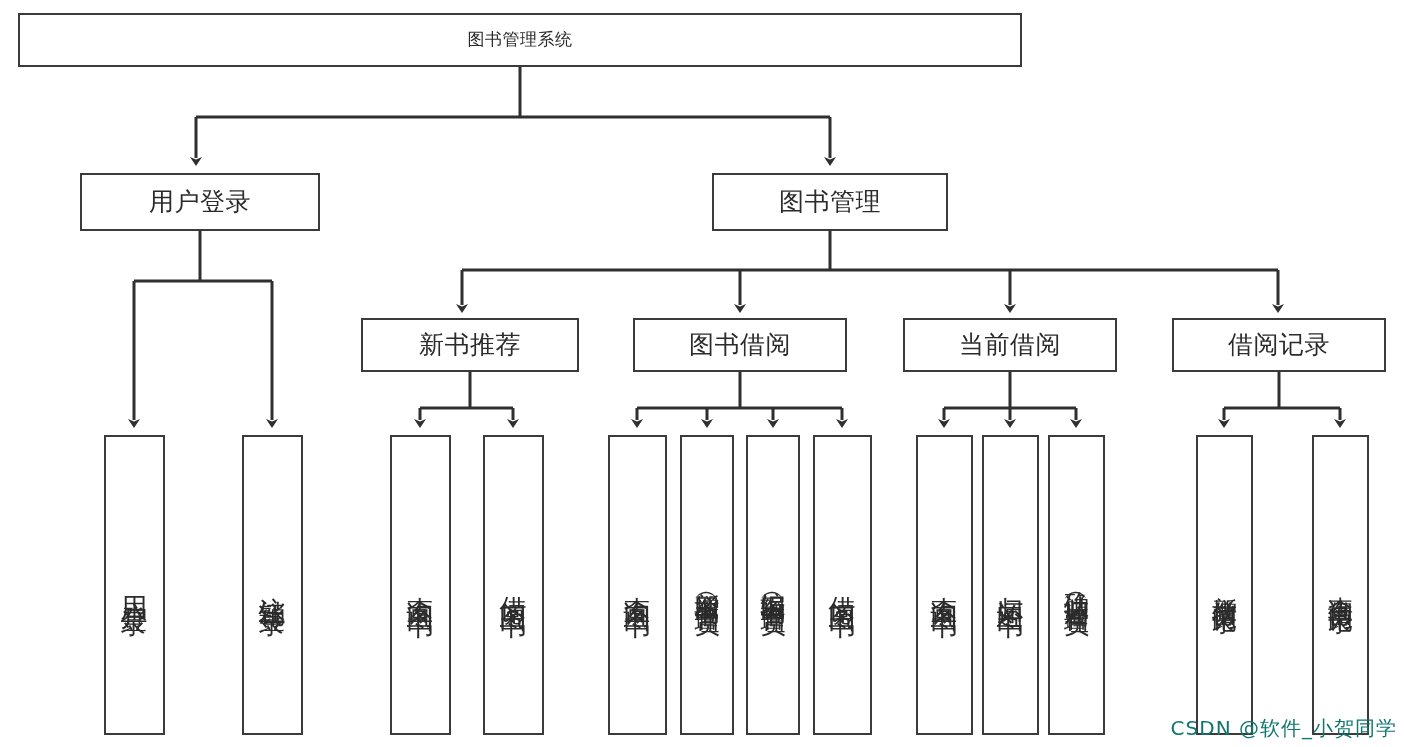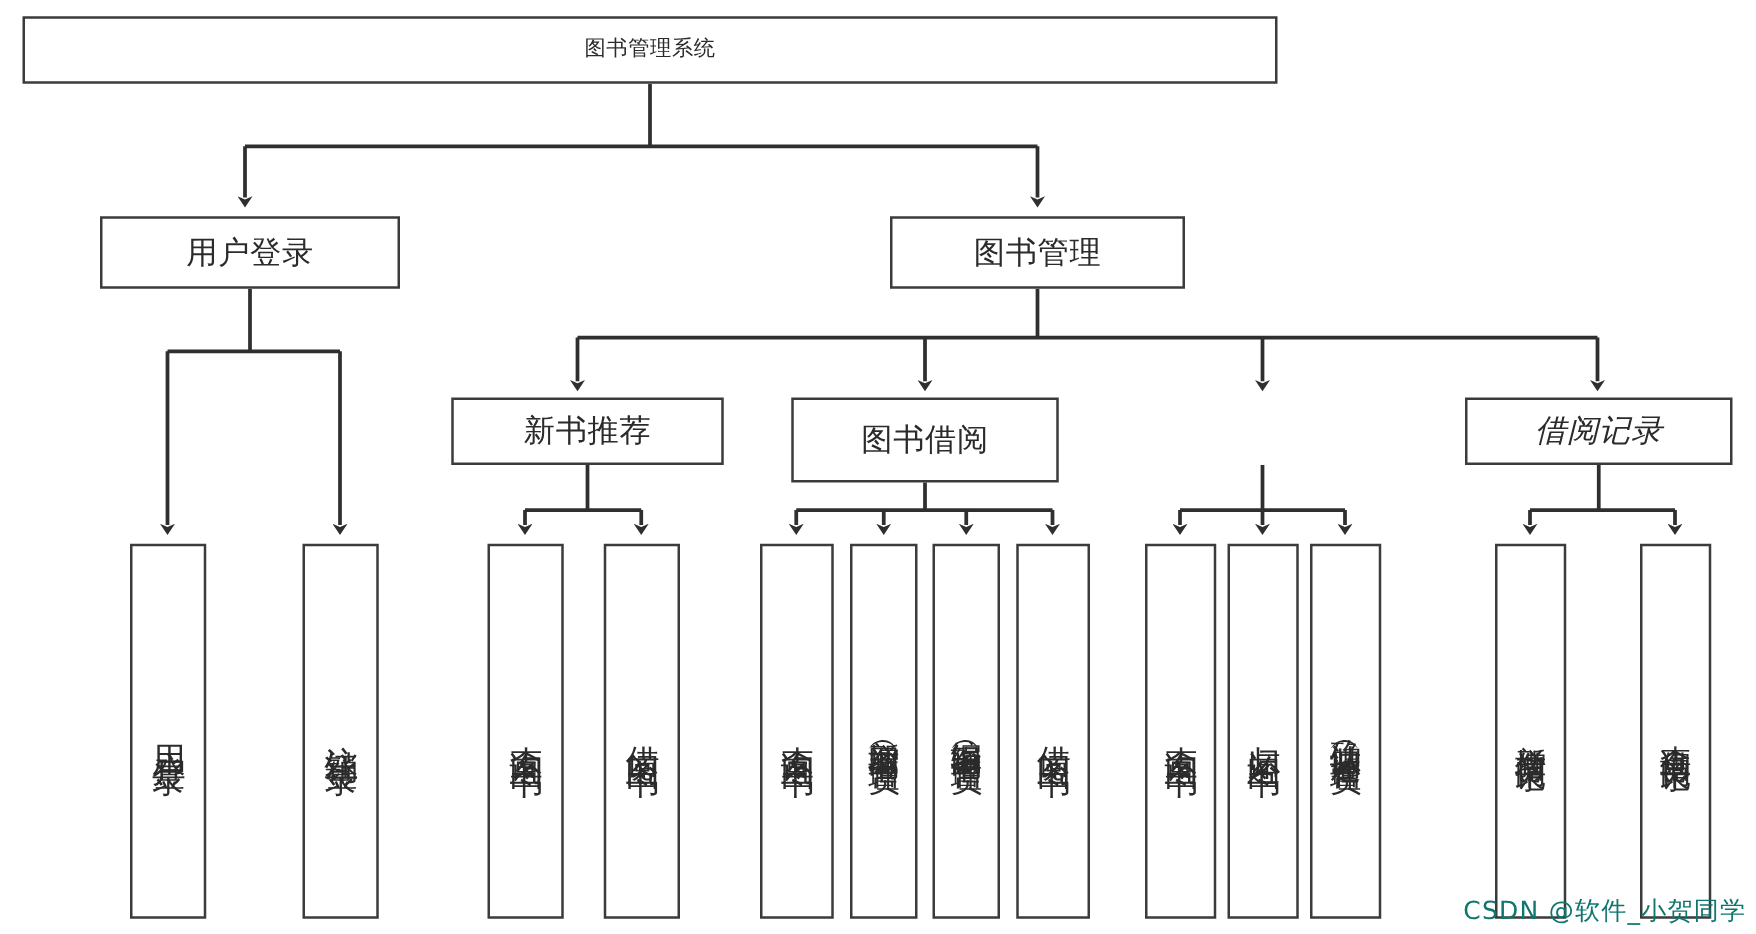--- a/index.html
+++ b/index.html
@@ -138,24 +138,27 @@
   <div class="node horizontal" style="left:80px; top:173px; width:240px; height:58px;">
     <span class="label">用户登录</span>
   </div>
   <div class="node horizontal" style="left:361px; top:318px; width:218px; height:54px;">
     <span class="label">新书推荐</span>
   </div>
 
   <div class="node horizontal" style="left:712px; top:173px; width:236px; height:58px;">
     <span class="label">图书管理</span>
   </div>
-  <div class="node horizontal" style="left:633px; top:318px; width:214px; height:68px;justify-content:center;">
+  <div class="node horizontal" style="left:633px; top:318px; width:214px; height:54px;justify-content:center;">
     <span class="label">图书借阅</span>
   </div>
-  <div class="node horizontal" style="left:1172px; top:318px; width:214px; height:54px;font-style:italic;">
+  <div class="node horizontal" style="left:903px; top:318px; width:214px; height:54px;">
+    <span class="label">当前借阅</span>
+  </div>
+  <div class="node horizontal" style="left:1172px; top:318px; width:214px; height:54px;">
     <span class="label">借阅记录</span>
   </div>
 
   <div class="node vertical" style="left:104px; top:435px; width:61px; height:300px;">
     <span class="label">用户登录</span>
   </div>
   <div class="node vertical" style="left:242px; top:435px; width:61px; height:300px;">
     <span class="label">注销登录</span>
   </div>
   <div class="node vertical" style="left:390px; top:435px; width:61px; height:300px;">

